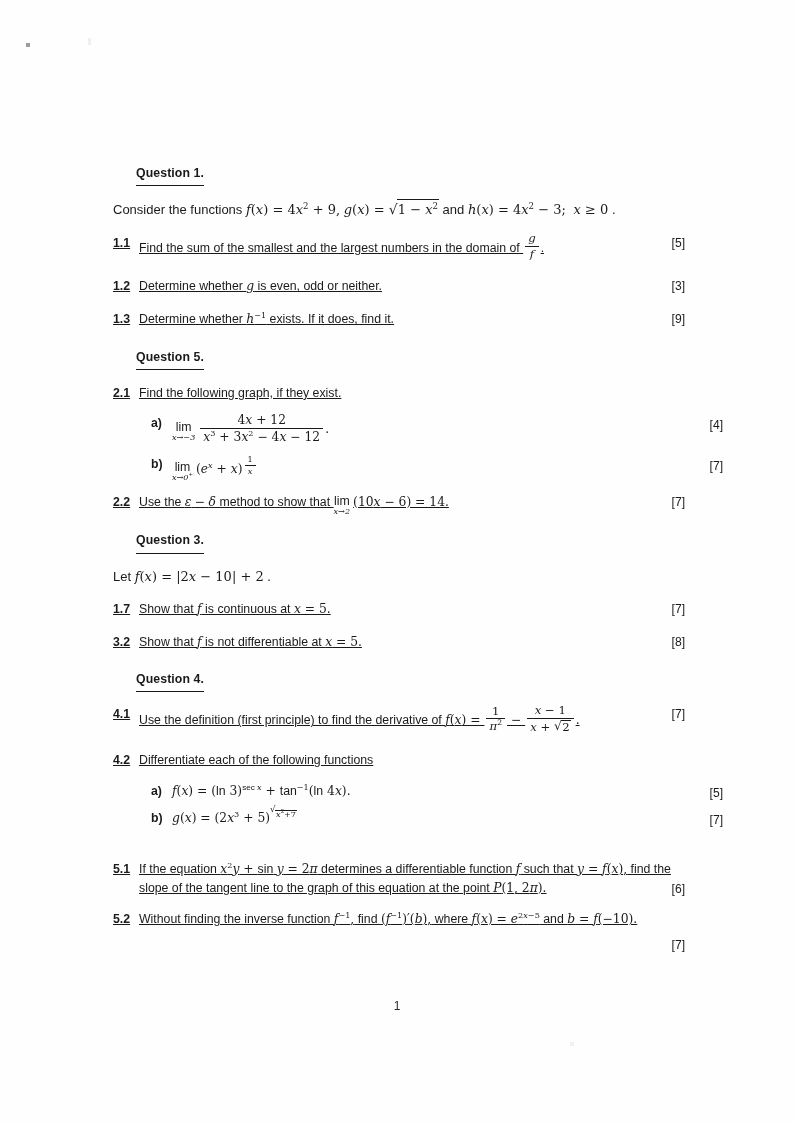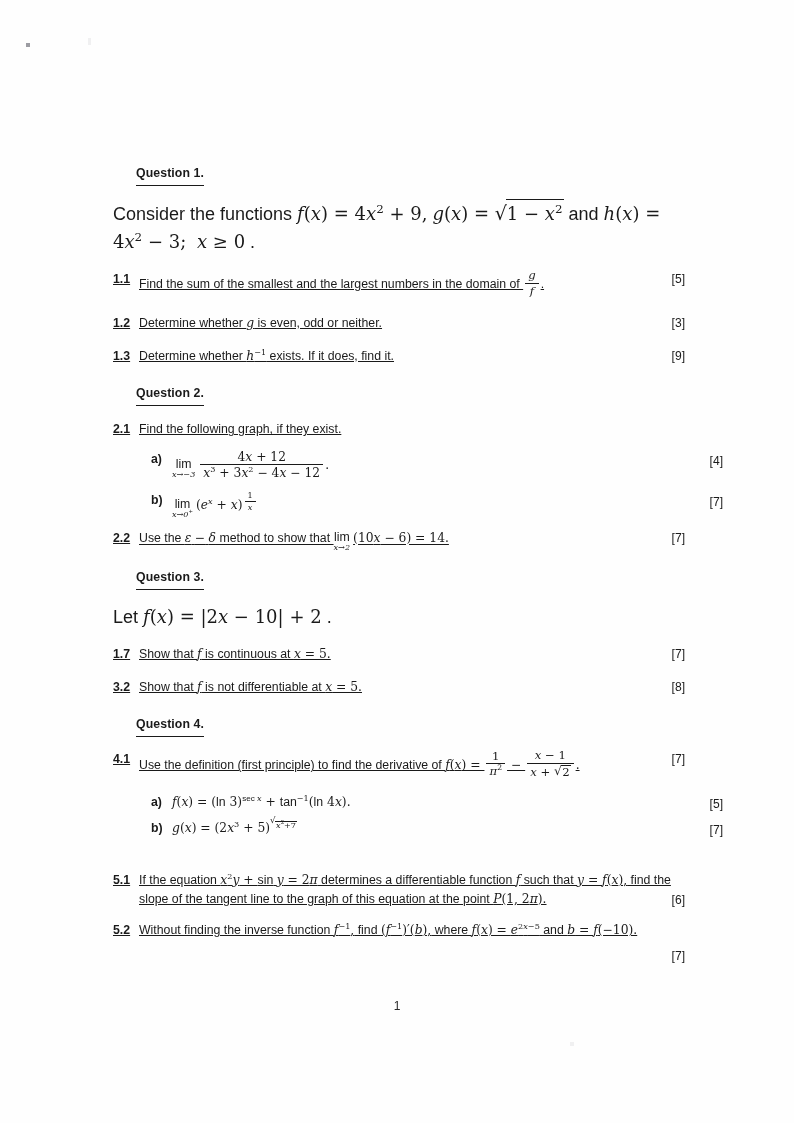--- a/index.html
+++ b/index.html
@@ -44,21 +44,21 @@
     font-weight: 700;
     letter-spacing: .1px;
     display: inline-block;
     border-bottom: 1.4px solid #1a1a1a;
     padding-bottom: 4px;
     line-height: 1.25;
   }
   .qhead-wrap { margin-top: 0; }
 
   .intro {
-    font-size: 18px;
+    font-size: 13px;
     line-height: 1.5;
     margin: 13px 0 0 0;
   }
 
   .item {
     position: relative;
     display: flex;
     align-items: flex-start;
     margin-top: 14px;
     font-size: 12.3px;
@@ -246,21 +246,21 @@
     </div>
 
     <div class="item">
       <span class="num">1.3</span>
       <span class="body">Determine whether <span class="mi">h</span><sup class="e m">−1</sup> exists. If it does, find it.</span>
       <span class="marks">[9]</span>
     </div>
 
     <div class="spacer-q"></div>
     <div class="qhead-wrap">
-      <div class="qhead">Question 2.</div>
+      <div class="qhead">Question 5.</div>
     </div>
 
     <div class="item">
       <span class="num">2.1</span>
       <span class="body">Find the following graph, if they exist.</span>
     </div>
 
     <div class="sub" style="margin-top:11px;">
       <span class="lbl">a)</span>
       <span class="body">
@@ -308,20 +308,24 @@
     <div class="qhead-wrap">
       <div class="qhead">Question 4.</div>
     </div>
 
     <div class="item" style="margin-top:13px;">
       <span class="num">4.1</span>
       <span class="body">Use the definition (first principle) to find the derivative of <span class="mi">f</span><span class="m">(</span><span class="mi">x</span><span class="m">) = </span><span class="frac"><span class="nu m">1</span><span class="de m"><span class="mi">π</span><sup class="e m">2</sup></span></span><span class="m"> − </span><span class="frac"><span class="nu m"><span class="mi">x</span> − 1</span><span class="de m"><span class="mi">x</span> + <span class="rad m"><span class="under">2</span></span></span></span><span class="m">.</span></span>
       <span class="marks">[7]</span>
     </div>
 
+    <div class="item" style="margin-top:15px;">
+      <span class="num">4.2</span>
+      <span class="body">Differentiate each of the following functions</span>
+    </div>
 
     <div class="sub" style="margin-top:12px;">
       <span class="lbl">a)</span>
       <span class="body">
         <span class="mi">f</span><span class="m">(</span><span class="mi">x</span><span class="m">) = (</span><span class="mop">ln</span><span class="m"> 3)</span><sup class="e mop">sec <span class="mi">x</span></sup><span class="m"> + </span><span class="mop">tan</span><sup class="e m">−1</sup><span class="m">(</span><span class="mop">ln</span><span class="m"> 4</span><span class="mi">x</span><span class="m">).</span>
       </span>
       <span class="marks">[5]</span>
     </div>
 
     <div class="sub" style="margin-top:8px;">

